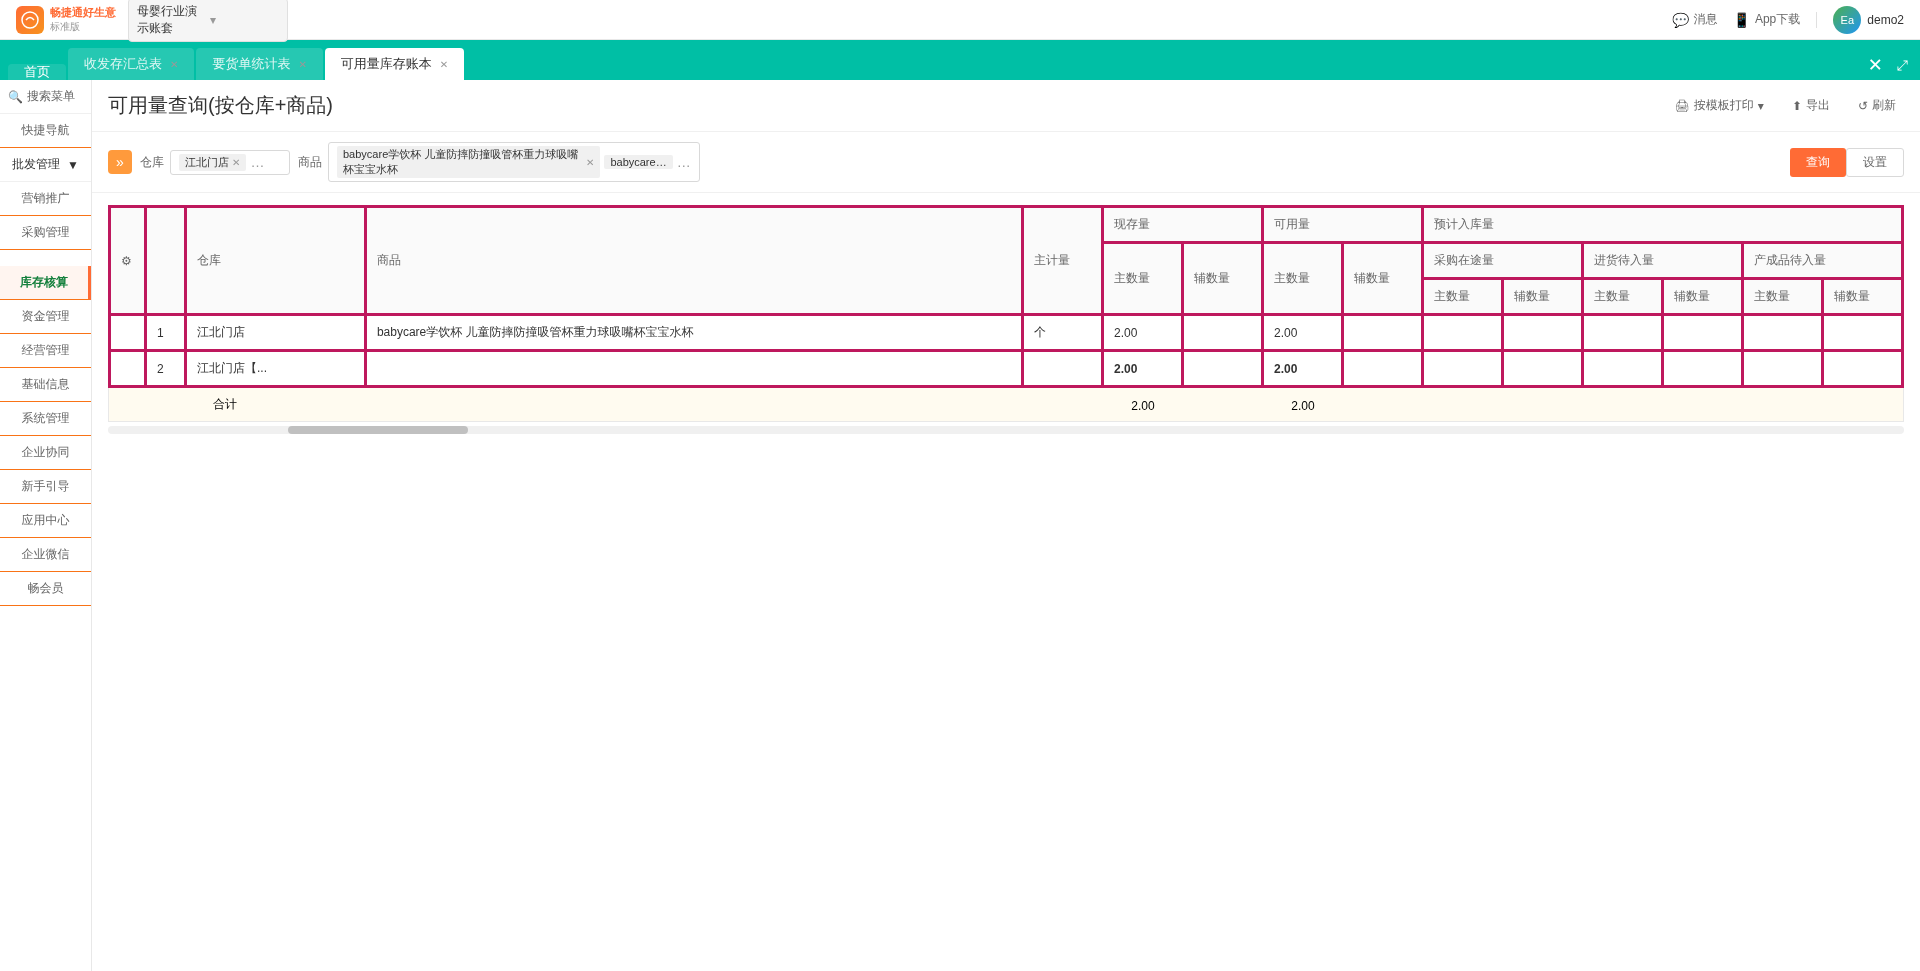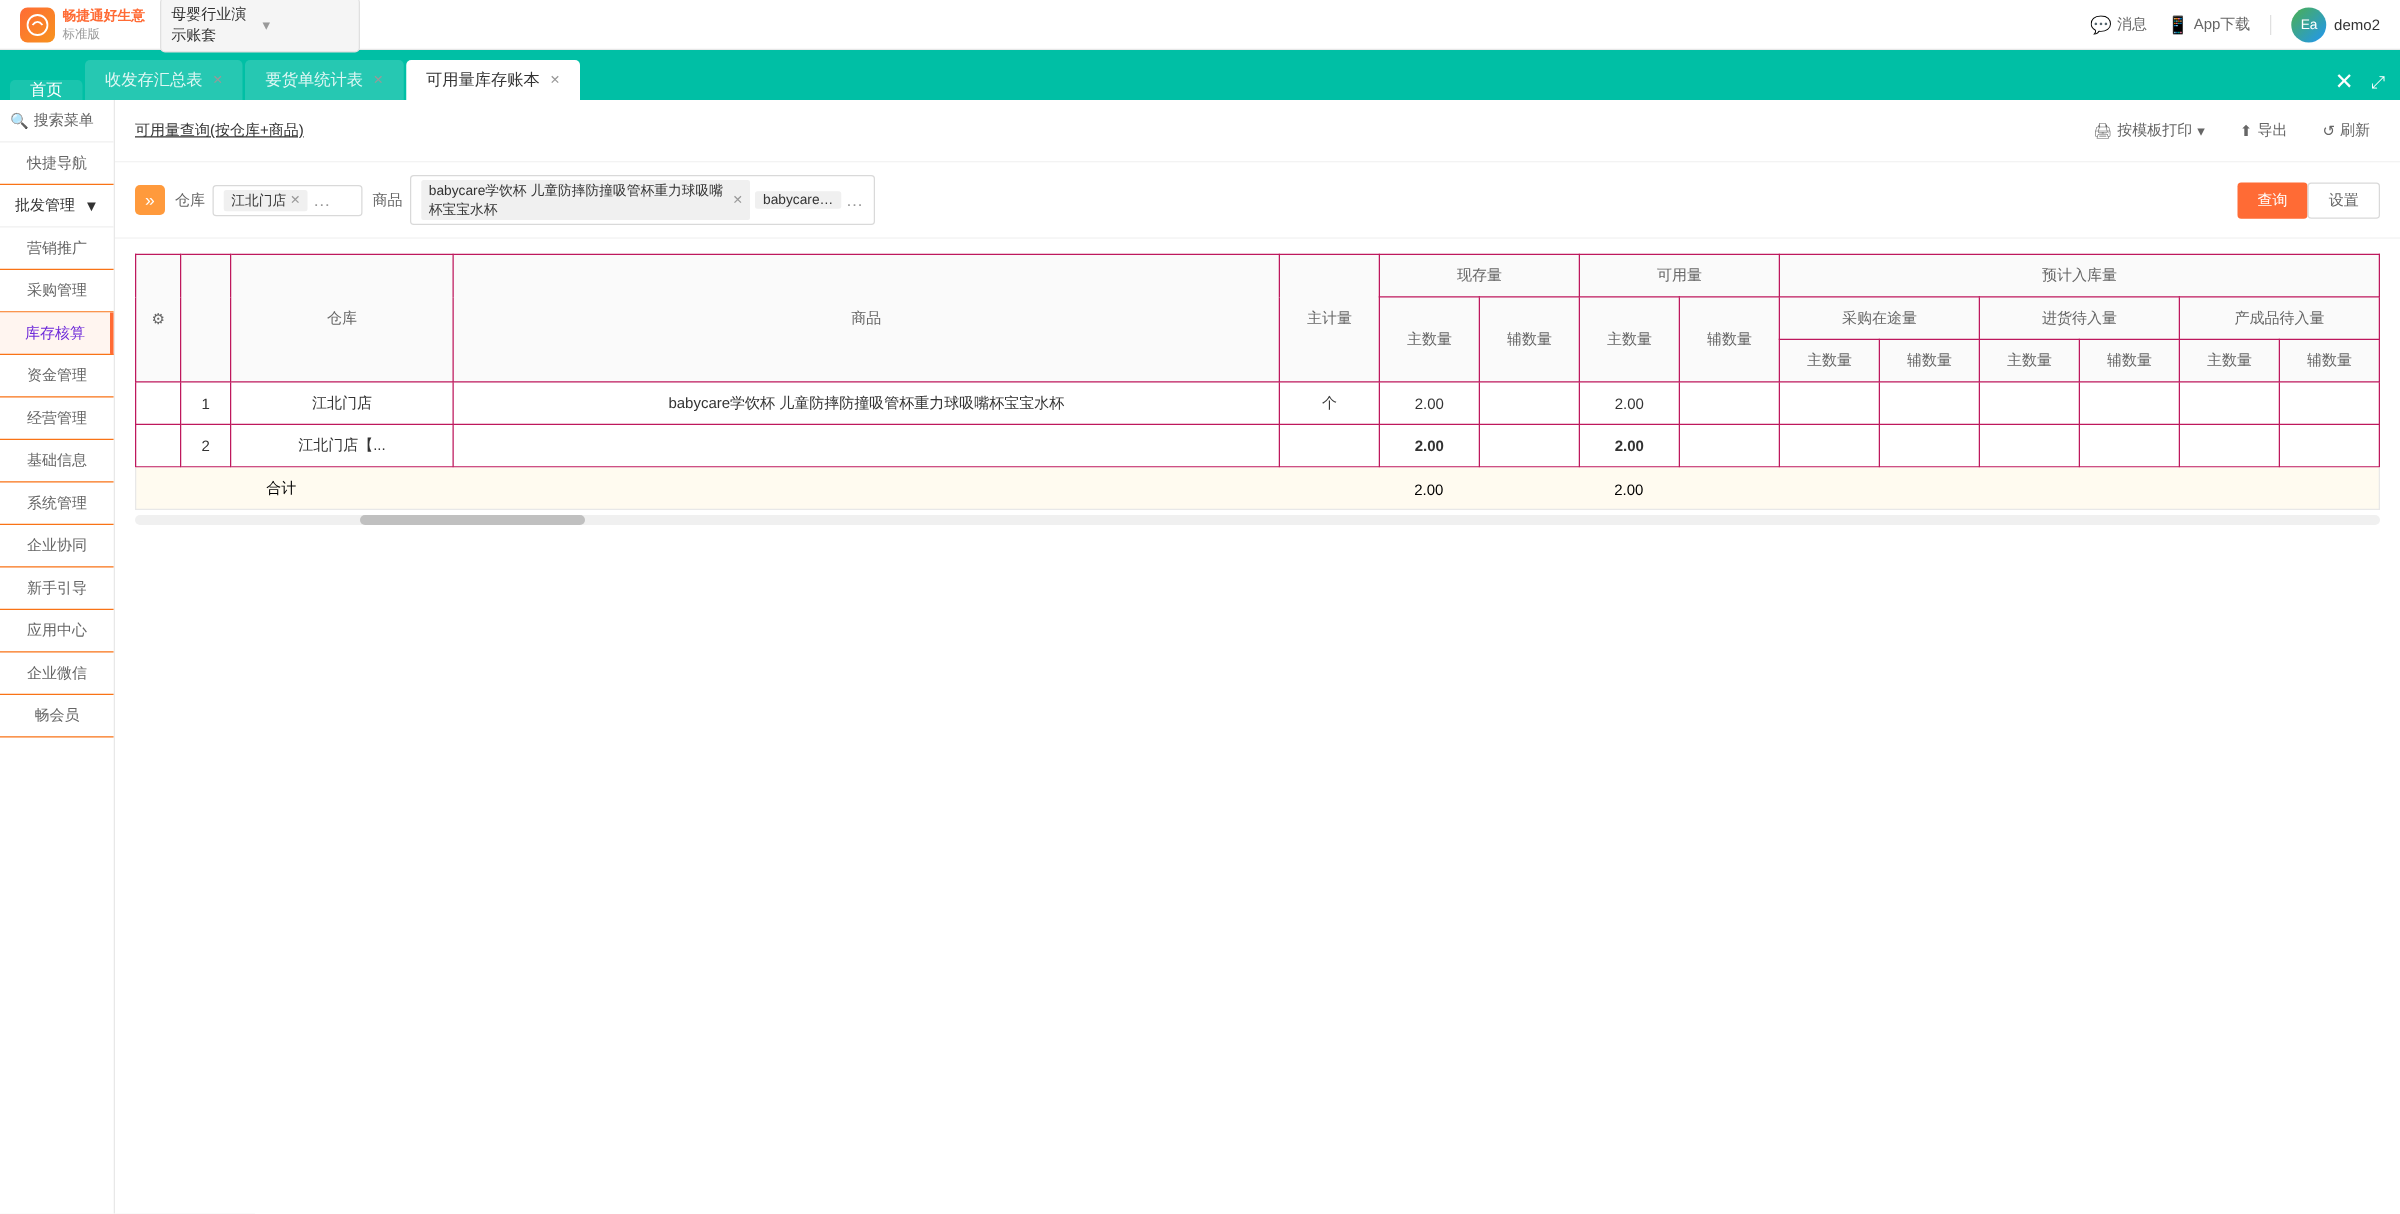--- a/index.html
+++ b/index.html
@@ -144,21 +144,21 @@
       min-height: 100%;
     }
 
     
     .page-header {
       display: flex; align-items: center; justify-content: space-between;
       padding: 12px 16px;
       background: #fff;
       border-bottom: 1px solid #f0f0f0;
     }
-    .page-title { font-size: 12px; color: #333; font-weight: 500; text-decoration: underline; }
+    .page-title { font-size: 20px; color: #333; font-weight: 500; }
     .page-actions { display: flex; align-items: center; gap: 12px; }
     .action-btn {
       display: flex; align-items: center; gap: 4px;
       font-size: 12px; color: #666; cursor: pointer;
       padding: 4px 8px; border-radius: 3px;
     }
 
     
     .filter-bar {
       display: flex; align-items: center; gap: 8px;
@@ -204,23 +204,23 @@
     .table-container {
       padding: 12px 16px;
       background: #fff;
     }
     .data-table {
       width: 100%;
       border-collapse: collapse;
       font-size: 12px;
     }
     .data-table th, .data-table td {
-      border: 1px solid #be185d;
+      border: 3px solid #be185d;
       padding: 8px 10px;
-      text-align: center;
+      text-align: left;
       white-space: nowrap;
     }
     .data-table th {
       background: #fafafa;
       color: #666;
       font-weight: 500;
     }
     .data-table td { color: #333; }
     .data-table .col-settings { width: 36px; }
     .data-table .col-no { width: 40px; }
@@ -312,21 +312,21 @@
 
     <div class="sidebar-group">
       <div class="sidebar-group-header">
         <span>批发管理</span>
         <span>▼</span>
       </div>
     </div>
 
     <div class="sidebar-nav-item">营销推广</div>
     <div class="sidebar-nav-item">采购管理</div>
-    <div class="sidebar-nav-item active" style="color:#6d28d9;background:#fff5f0;border-right:3px solid #ff6b35;font-weight:400;">库存核算</div>
+    <div class="sidebar-nav-item active" style="color:#15803d;background:#fff5f0;border-right:3px solid #ff6b35;font-weight:700;margin-top:16px;">库存核算</div>
     <div class="sidebar-nav-item">资金管理</div>
     <div class="sidebar-nav-item">经营管理</div>
     <div class="sidebar-nav-item">基础信息</div>
     <div class="sidebar-nav-item">系统管理</div>
     <div class="sidebar-nav-item">企业协同</div>
     <div class="sidebar-nav-item">新手引导</div>
     <div class="sidebar-nav-item">应用中心</div>
     <div class="sidebar-nav-item">企业微信</div>
     <div class="sidebar-nav-item">畅会员</div>
   </div>

